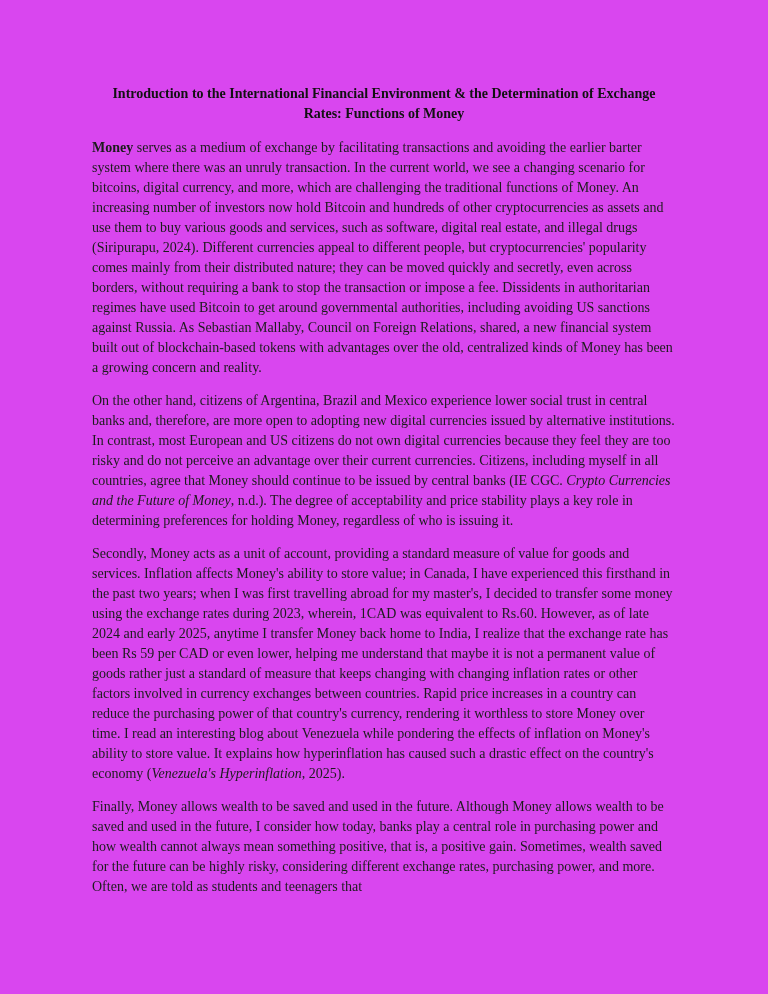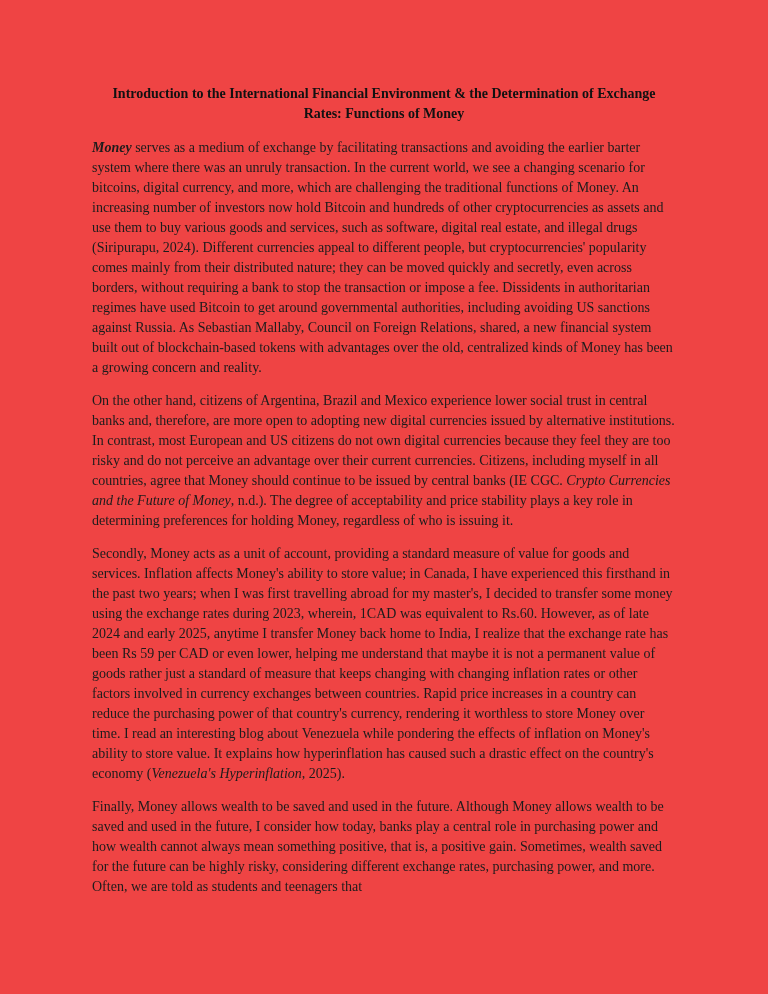--- a/index.html
+++ b/index.html
@@ -5,21 +5,21 @@
   html, body {
     margin: 0;
     padding: 0;
     background: #ffffff;
   }
   .page {
     position: relative;
     width: 768px;
     height: 994px;
     margin: 0 auto;
-    background: #ef4444;
+    background: #d946ef;
     box-sizing: border-box;
     padding: 84px 92px 0 92px;
     overflow: hidden;
     font-family: "Liberation Serif", "DejaVu Serif", serif;
     color: #1c1c1c;
   }
   .doc-title {
     font-size: 14px;
     line-height: 20px;
     font-weight: bold;
@@ -28,21 +28,21 @@
     color: #111111;
   }
   .doc-body p.para {
     font-size: 14px;
     line-height: 20px;
     text-align: left;
     margin: 0 0 13px 0;
     color: #1c1c1c;
   }
   .doc-body p.para span { white-space: pre-wrap; }
-  .doc-body p.para .run-bold { font-weight: bold; font-style: italic; }
+  .doc-body p.para .run-bold { font-weight: bold; }
   .doc-body p.para .run-italic { font-style: italic; }
 </style>
 </head>
 <body>
 
 <div class="page">
   <h1 class="doc-title">Introduction to the International Financial Environment &amp; the Determination of Exchange Rates: Functions of Money</h1>
   <div class="doc-body">
       <p class="para"><span class="run-bold">Money</span><span class="run-normal"> serves as a medium of exchange by facilitating transactions and avoiding the earlier barter system where there was an unruly transaction. In the current world, we see a changing scenario for bitcoins, digital currency, and more, which are challenging the traditional functions of Money. An increasing number of investors now hold Bitcoin and hundreds of other cryptocurrencies as assets and use them to buy various goods and services, such as software, digital real estate, and illegal drugs (Siripurapu, 2024). Different currencies appeal to different people, but cryptocurrencies' popularity comes mainly from their distributed nature; they can be moved quickly and secretly, even across borders, without requiring a bank to stop the transaction or impose a fee. Dissidents in authoritarian regimes have used Bitcoin to get around governmental authorities, including avoiding US sanctions against Russia. As Sebastian Mallaby, Council on Foreign Relations, shared, a new financial system built out of blockchain-based tokens with advantages over the old, centralized kinds of Money has been a growing concern and reality.</span></p>
       <p class="para"><span class="run-normal">On the other hand, citizens of Argentina, Brazil and Mexico experience lower social trust in central banks and, therefore, are more open to adopting new digital currencies issued by alternative institutions. In contrast, most European and US citizens do not own digital currencies because they feel they are too risky and do not perceive an advantage over their current currencies. Citizens, including myself in all countries, agree that Money should continue to be issued by central banks (IE CGC. </span><span class="run-italic">Crypto Currencies and the Future of Money</span><span class="run-normal">, n.d.). The degree of acceptability and price stability plays a key role in determining preferences for holding Money, regardless of who is issuing it.</span></p>

